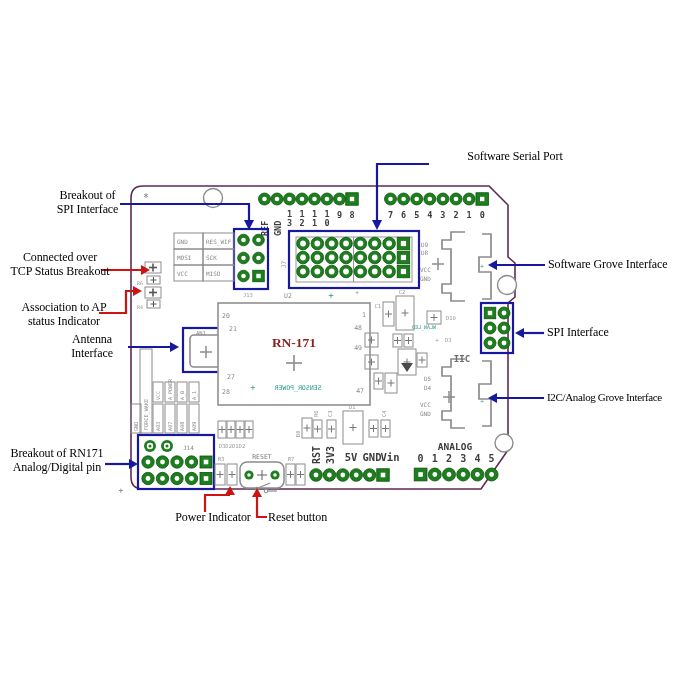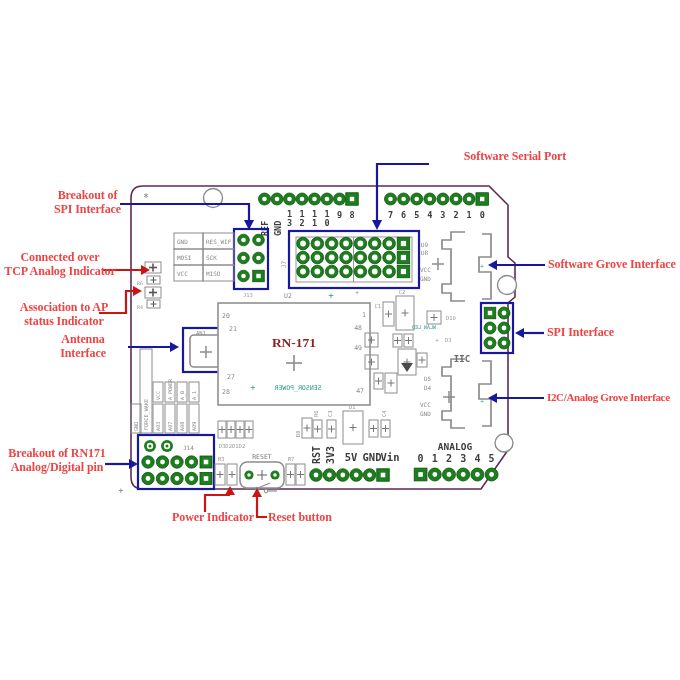--- a/index.html
+++ b/index.html
@@ -1,20 +1,20 @@
 <!DOCTYPE html>
 <html><head>
 <meta charset="utf-8">
 <style>
   html,body{margin:0;padding:0;background:#ffffff;}
   #stage{position:relative;width:680px;height:680px;background:#ffffff;overflow:hidden;
          font-family:"Liberation Serif",serif;}
   #board-svg{position:absolute;left:0;top:0;width:680px;height:680px;}
-  .ann{position:absolute;font-family:"Liberation Serif",serif;font-weight:bold;
-       font-size:12px;color:#ef4444;line-height:1.16;text-align:center;letter-spacing:-0.1px;}
+  .ann{position:absolute;font-family:"Liberation Serif",serif;font-weight:normal;
+       font-size:12px;color:#000000;line-height:1.16;text-align:center;letter-spacing:-0.1px;}
   .ann .line{white-space:nowrap;}
   .ann.alignleft{text-align:left;}
   .ann.small{font-size:11px;letter-spacing:-0.35px;}
 </style>
 </head>
 <body>
 
 <div id="stage">
 
 <svg id="board-svg" viewBox="0 0 680 680">
@@ -487,27 +487,27 @@
 
 <div class="ann" style="left:430px;top:150px;width:170px;">
   <div class="line">Software Serial Port</div>
 </div>
 <div class="ann" style="left:30px;top:189px;width:115px;">
   <div class="line">Breakout of</div>
   <div class="line">SPI Interface</div>
 </div>
 <div class="ann" style="left:0px;top:251px;width:120px;">
   <div class="line">Connected over</div>
-  <div class="line">TCP Analog Indicator</div>
+  <div class="line">TCP Status Breakout</div>
 </div>
 <div class="ann" style="left:3px;top:301px;width:122px;">
   <div class="line">Association to AP</div>
   <div class="line">status  Indicator</div>
 </div>
-<div class="ann" style="left:35px;top:333px;width:96px;">
+<div class="ann" style="left:44px;top:333px;width:96px;">
   <div class="line">Antenna</div>
   <div class="line">Interface</div>
 </div>
 <div class="ann" style="left:0px;top:447px;width:114px;">
   <div class="line">Breakout of RN171</div>
   <div class="line">Analog/Digital pin</div>
 </div>
 <div class="ann" style="left:163px;top:511px;width:100px;">
   <div class="line">Power Indicator</div>
 </div>

